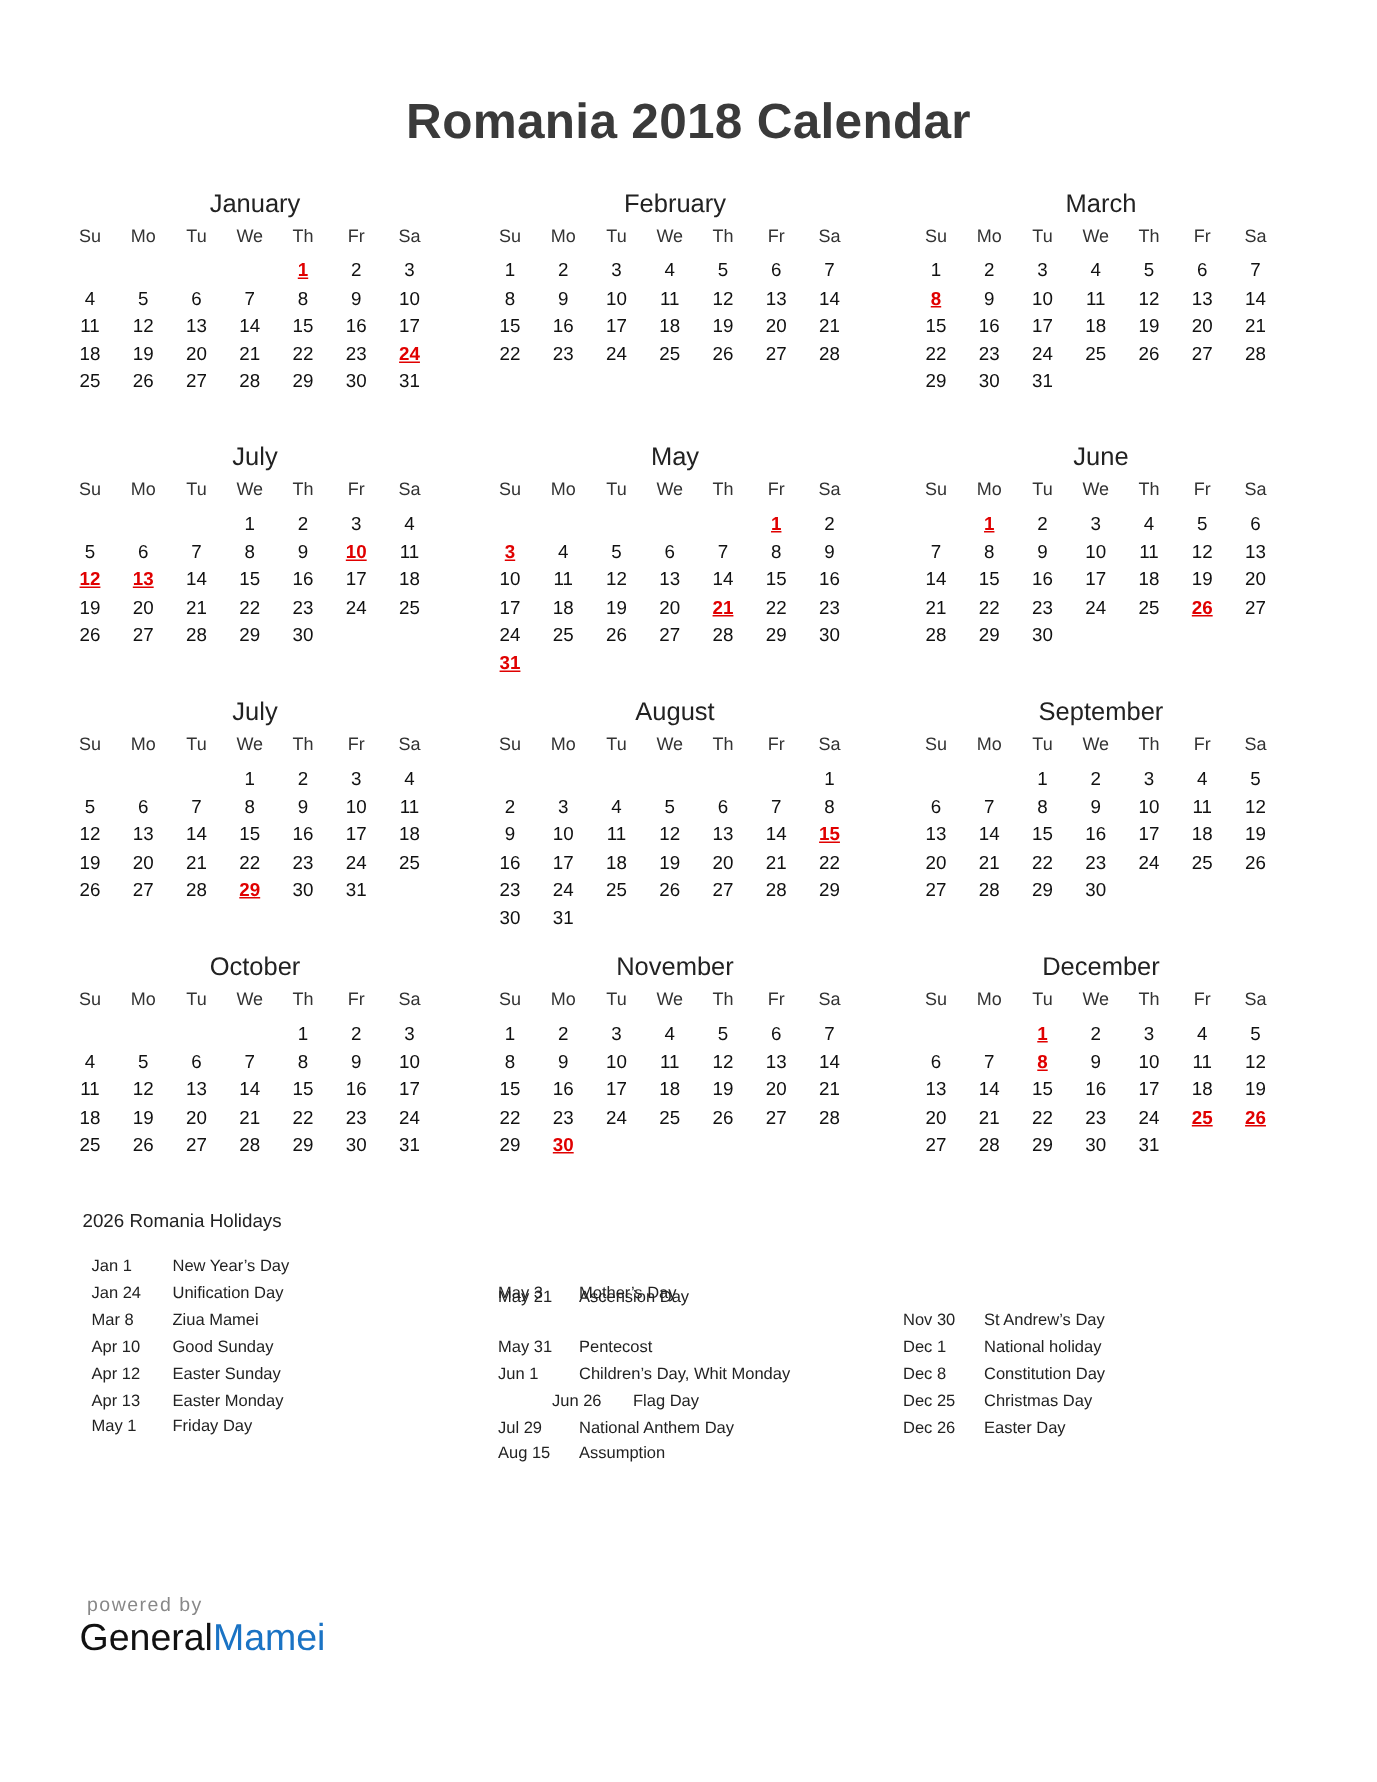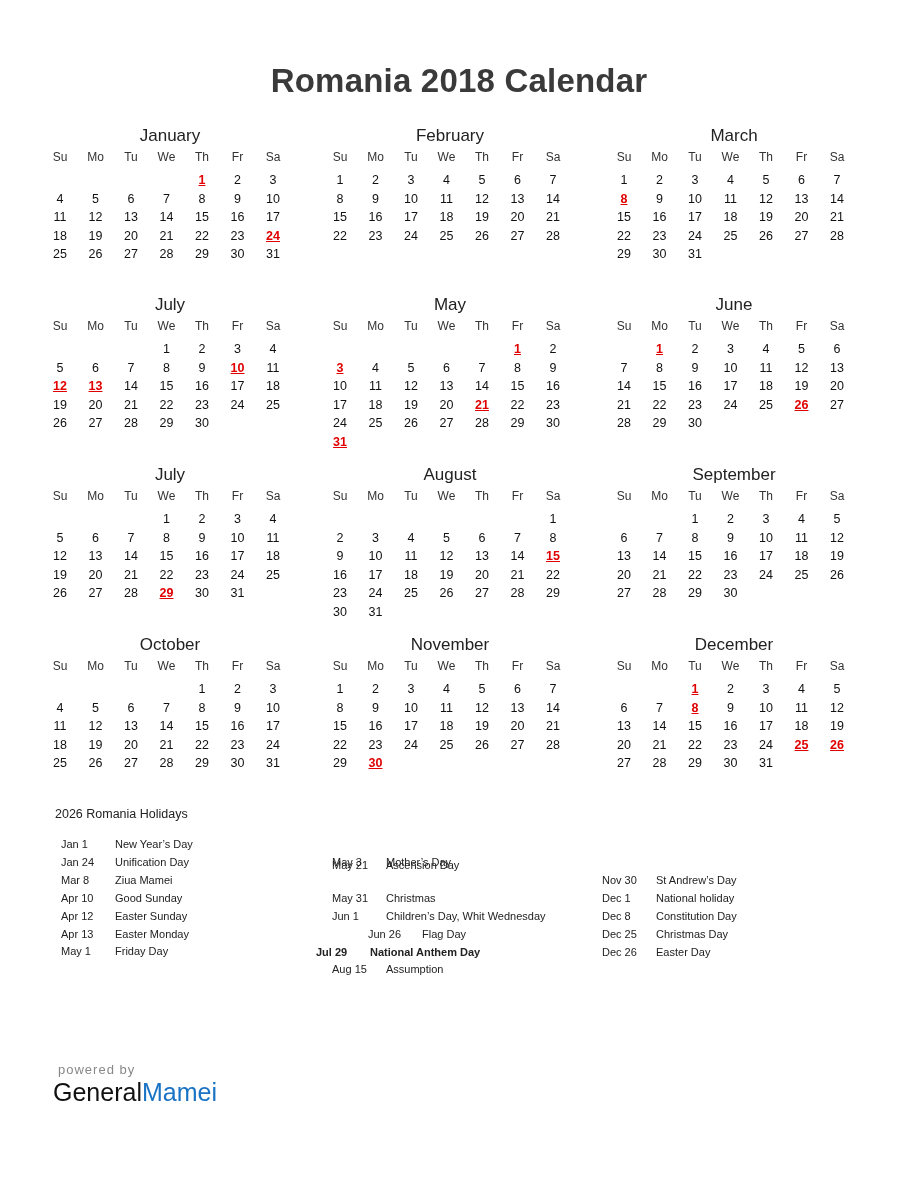--- a/index.html
+++ b/index.html
@@ -514,24 +514,24 @@
 <div id="holidays">
     <div class="hol-item" style="left: 61px; top: 838px;"><span class="hol-date">Jan 1</span><span>New Year’s Day</span></div>
     <div class="hol-item" style="left: 61px; top: 855.9px;"><span class="hol-date">Jan 24</span><span>Unification Day</span></div>
     <div class="hol-item" style="left: 61px; top: 873.8px;"><span class="hol-date">Mar 8</span><span>Ziua Mamei</span></div>
     <div class="hol-item" style="left: 61px; top: 891.7px;"><span class="hol-date">Apr 10</span><span>Good Sunday</span></div>
     <div class="hol-item" style="left: 61px; top: 909.6px;"><span class="hol-date">Apr 12</span><span>Easter Sunday</span></div>
     <div class="hol-item" style="left: 61px; top: 927.5px;"><span class="hol-date">Apr 13</span><span>Easter Monday</span></div>
     <div class="hol-item" style="left: 61px; top: 945.4px;"><span class="hol-date">May 1</span><span>Friday Day</span></div>
     <div class="hol-item" style="left: 332px; top: 856px;"><span class="hol-date">May 3</span><span>Mother’s Day</span></div>
     <div class="hol-item" style="left: 332px; top: 859px;"><span class="hol-date">May 21</span><span>Ascension Day</span></div>
-    <div class="hol-item" style="left: 332px; top: 891.8px;"><span class="hol-date">May 31</span><span>Christmas</span></div>
-    <div class="hol-item" style="left: 332px; top: 909.7px;"><span class="hol-date">Jun 1</span><span>Children’s Day, Whit Wednesday</span></div>
+    <div class="hol-item" style="left: 332px; top: 891.8px;"><span class="hol-date">May 31</span><span>Pentecost</span></div>
+    <div class="hol-item" style="left: 332px; top: 909.7px;"><span class="hol-date">Jun 1</span><span>Children’s Day, Whit Monday</span></div>
     <div class="hol-item" style="left: 332px; top: 927.6px; margin-left: 36px;"><span class="hol-date">Jun 26</span><span>Flag Day</span></div>
-    <div class="hol-item" style="left: 316px; top: 945.5px; font-weight: bold;"><span class="hol-date">Jul 29</span><span>National Anthem Day</span></div>
+    <div class="hol-item" style="left: 332px; top: 945.5px;"><span class="hol-date">Jul 29</span><span>National Anthem Day</span></div>
     <div class="hol-item" style="left: 332px; top: 963.4px;"><span class="hol-date">Aug 15</span><span>Assumption</span></div>
     <div class="hol-item" style="left: 602px; top: 874px;"><span class="hol-date">Nov 30</span><span>St Andrew’s Day</span></div>
     <div class="hol-item" style="left: 602px; top: 891.9px;"><span class="hol-date">Dec 1</span><span>National holiday</span></div>
     <div class="hol-item" style="left: 602px; top: 909.8px;"><span class="hol-date">Dec 8</span><span>Constitution Day</span></div>
     <div class="hol-item" style="left: 602px; top: 927.7px;"><span class="hol-date">Dec 25</span><span>Christmas Day</span></div>
     <div class="hol-item" style="left: 602px; top: 945.6px;"><span class="hol-date">Dec 26</span><span>Easter Day</span></div>
   </div>
 
 <div class="powered">powered by</div>
 <div class="brand"><span>General</span><span class="blue">Mamei</span></div>

